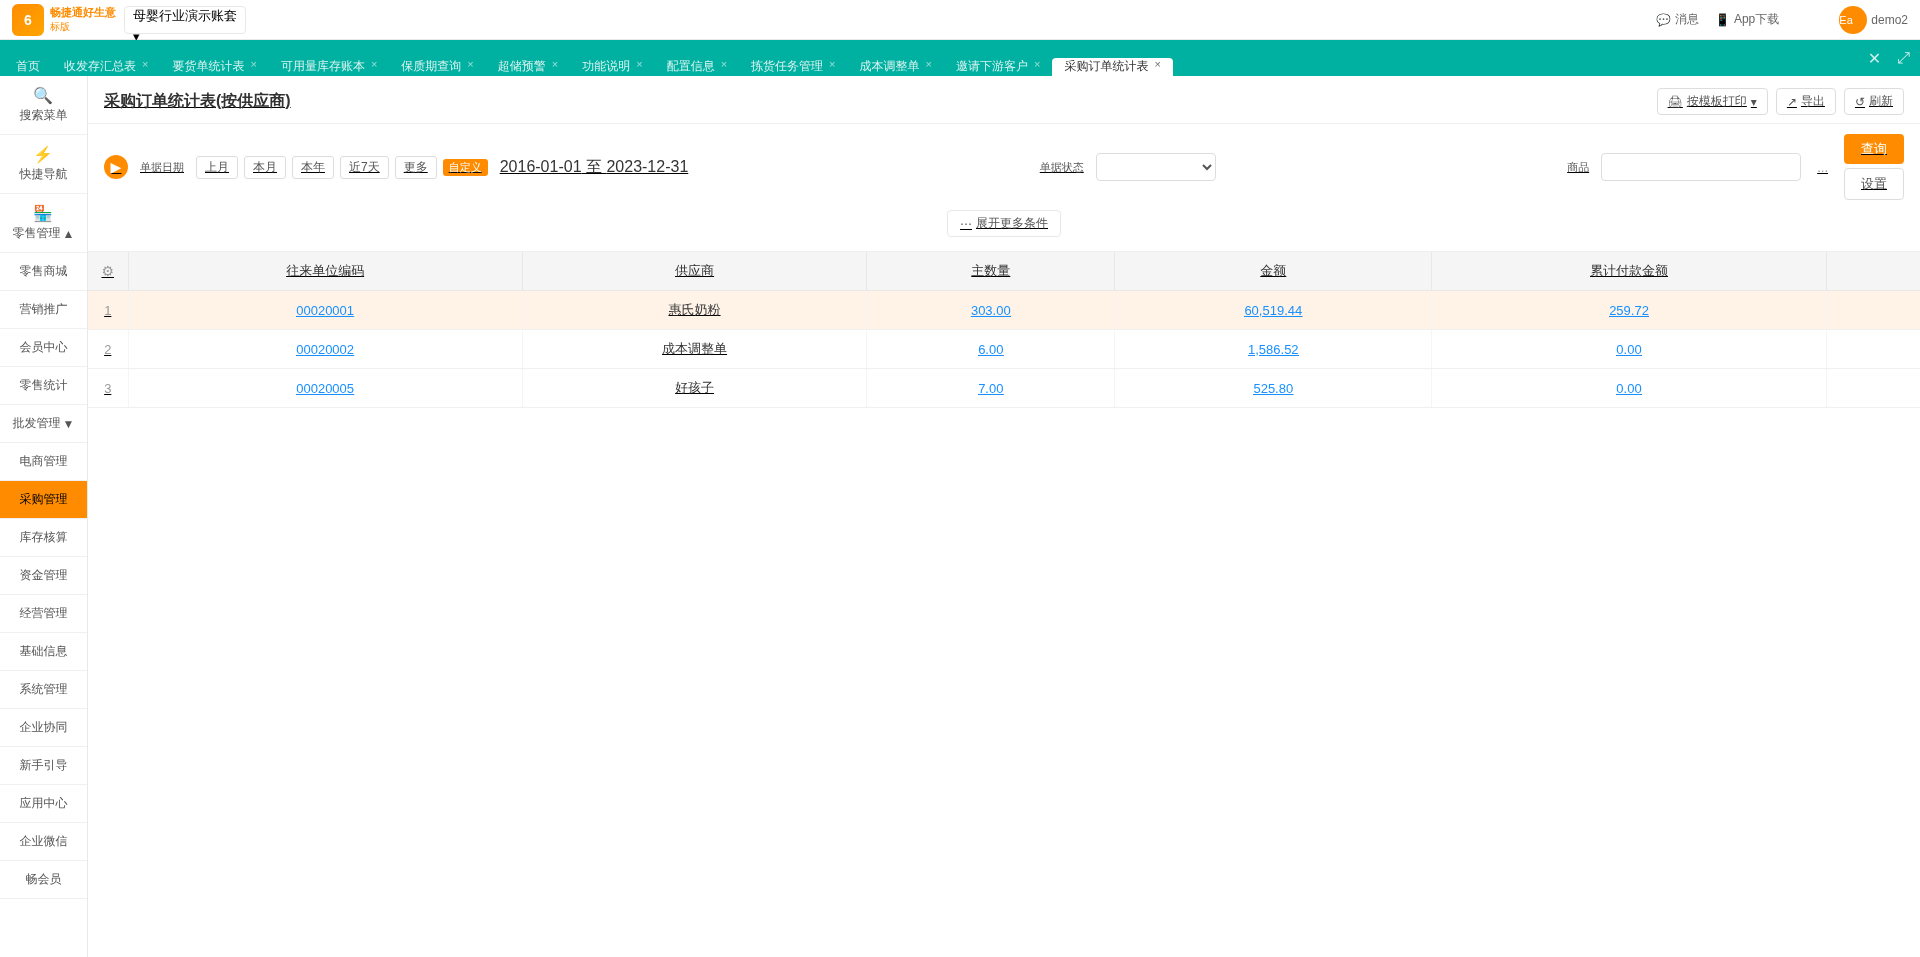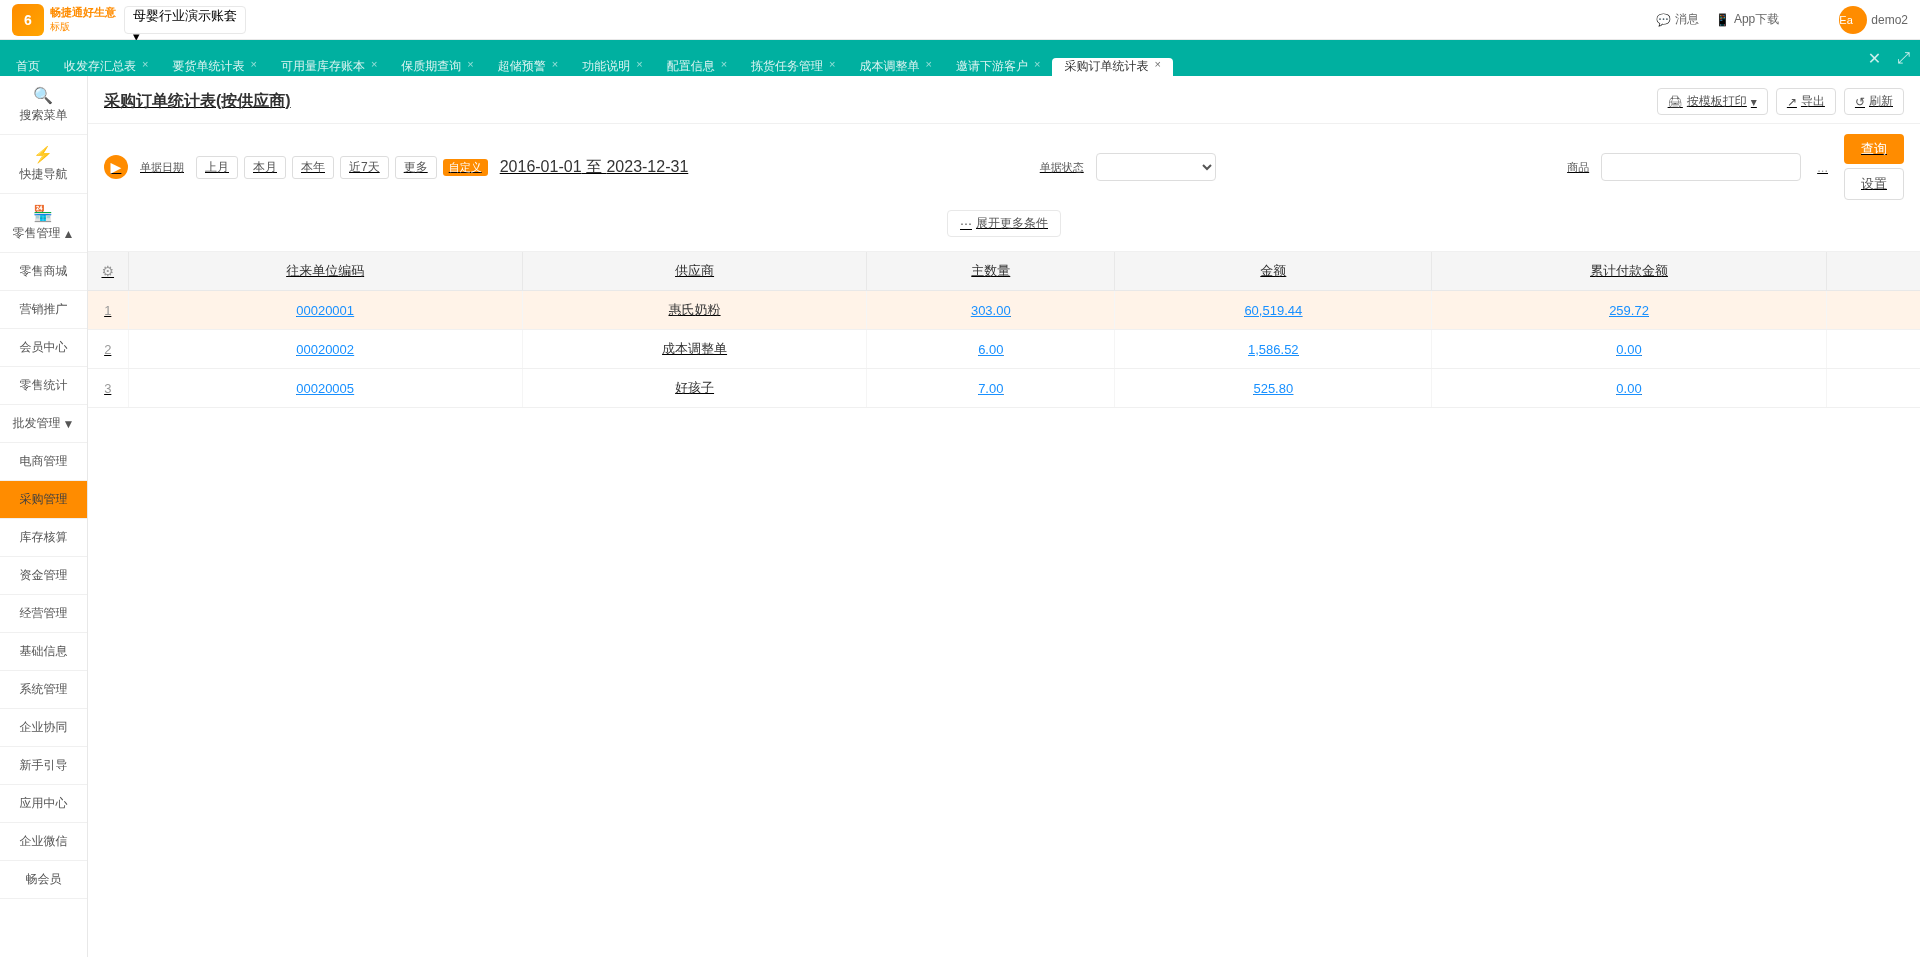--- a/index.html
+++ b/index.html
@@ -23,21 +23,21 @@
     .nav-tab.home { background: transparent; }
     .nav-tabs-right { margin-left: auto; display: flex; align-items: center; gap: 4px; }
     .nav-tab-btn { color: white; background: none; border: none; cursor: pointer; font-size: 16px; padding: 2px 6px; opacity: 0.8; }
 
     
     .main-layout { display: flex; flex: 1; overflow: hidden; }
 
     
     .sidebar { width: 88px; background: #fff; border-right: 1px solid #e8e8e8; display: flex; flex-direction: column; flex-shrink: 0; overflow-y: auto; }
     .sidebar-item { padding: 10px 4px; text-align: center; cursor: pointer; color: #555; font-size: 12px; border-bottom: 1px solid #f0f0f0; display: flex; flex-direction: column; align-items: center; gap: 2px; }
-    .sidebar-item.active { background: #ff8c00; color: #404040; }
+    .sidebar-item.active { background: #ff8c00; color: #000000; }
     .sidebar-item .icon { font-size: 16px; }
     .sidebar-item-with-arrow { display: flex; align-items: center; justify-content: center; gap: 2px; }
 
     
     .content { flex: 1; overflow: auto; background: #f5f5f5; padding: 0; text-decoration: underline; }
     .page-content { background: #fff; margin: 0; min-height: 100%; }
 
     
     .page-header { padding: 12px 16px 8px; display: flex; align-items: center; justify-content: space-between; border-bottom: 1px solid #f0f0f0; }
     .page-title { font-size: 16px; font-weight: 600; color: #333; }

